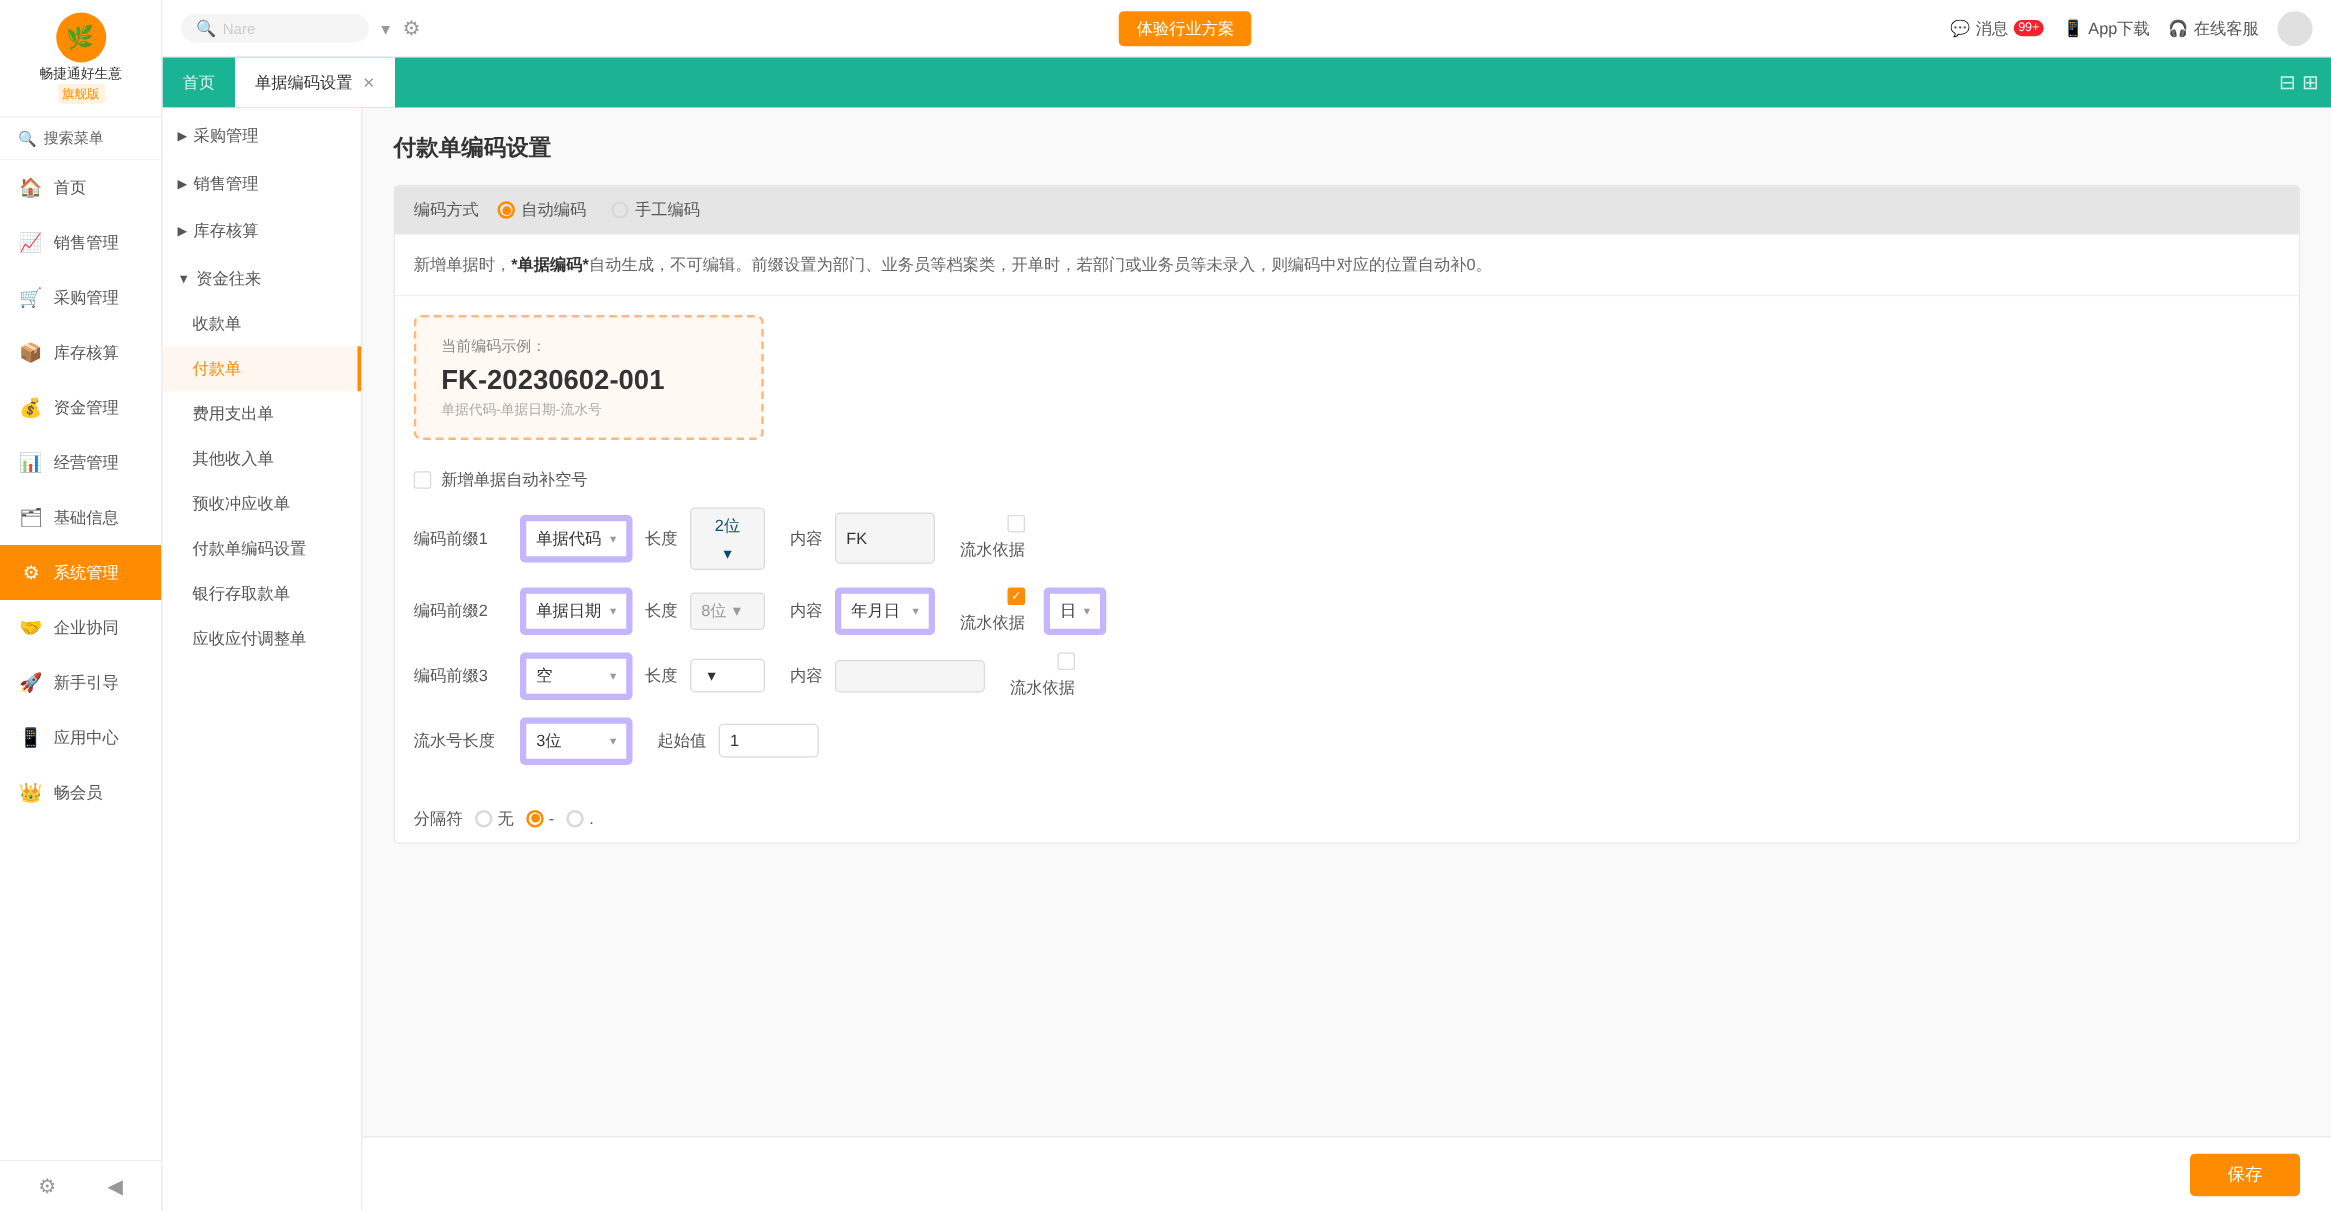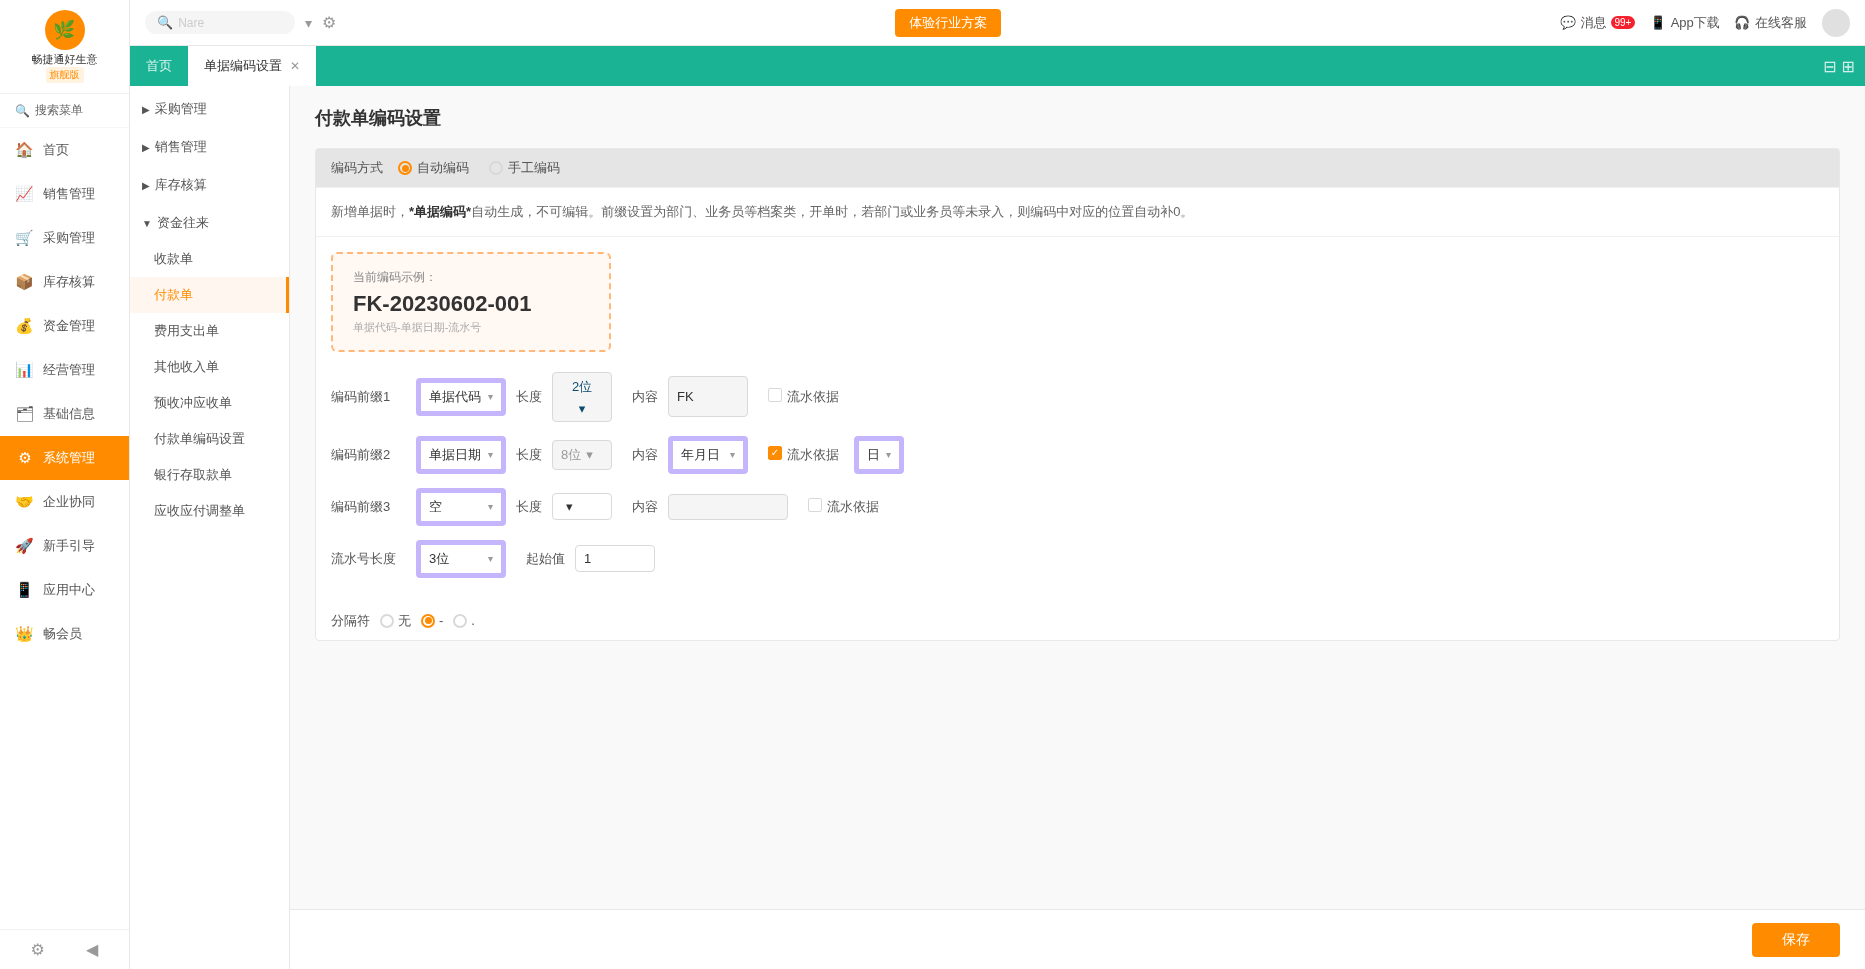--- a/index.html
+++ b/index.html
@@ -196,21 +196,21 @@
       padding: 5px 8px; background: white;
       display: flex; align-items: center; gap: 5px;
       cursor: pointer; min-width: 60px; font-size: 13px; color: #333;
     }
     .content-label { color: #555; font-size: 13px; margin-left: 10px; }
     .content-input {
       border: 1px solid #d9d9d9; border-radius: 4px;
       padding: 12px 8px; font-size: 13px; color: #333;
       min-width: 80px; background: #f5f5f5;
     }
-    .stream-checkbox { display: flex; align-items: flex-start; gap: 5px; margin-left: 10px; font-size: 13px; color: #555; cursor: pointer; }
+    .stream-checkbox { display: flex; align-items: flex-end; gap: 5px; margin-left: 10px; font-size: 13px; color: #555; cursor: pointer; flex-direction: column; }
     .stream-checkbox-box {
       width: 14px; height: 14px; border: 1px solid #d9d9d9;
       border-radius: 2px; display: inline-flex; align-items: center; justify-content: center;
     }
     .stream-checkbox-box.checked { background: #ff8c00; border-color: #ff8c00; color: white; font-size: 10px; }
 
     
     .separator-row { display: flex; align-items: center; gap: 10px; padding: 5px 15px 10px; }
     .sep-label { color: #555; font-size: 13px; }
     .sep-option { display: flex; align-items: center; gap: 4px; font-size: 13px; color: #555; cursor: pointer; }
@@ -402,20 +402,24 @@
           <div class="notice-text">
             <span>新增单据时，</span><span style="color:#333;font-weight:bold;">*单据编码*</span><span>自动生成，不可编辑。前缀设置为部门、业务员等档案类，开单时，若部门或业务员等未录入，则编码中对应的位置自动补0。</span>
           </div>
 
           <div class="code-preview-box">
             <div class="code-preview-label">当前编码示例：</div>
             <div class="code-preview-value">FK-20230602-001</div>
             <div class="code-preview-desc">单据代码-单据日期-流水号</div>
           </div>
 
+          <div class="auto-fill-row">
+            <div class="checkbox-item"></div>
+            <span>新增单据自动补空号</span>
+          </div>
 
           <div class="form-section">
 
             <div class="form-row">
               <span class="form-label">编码前缀1</span>
               <div class="form-select">
                 <span>单据代码</span>
                 <span class="arrow">▾</span>
               </div>
               <span class="length-label">长度</span>

